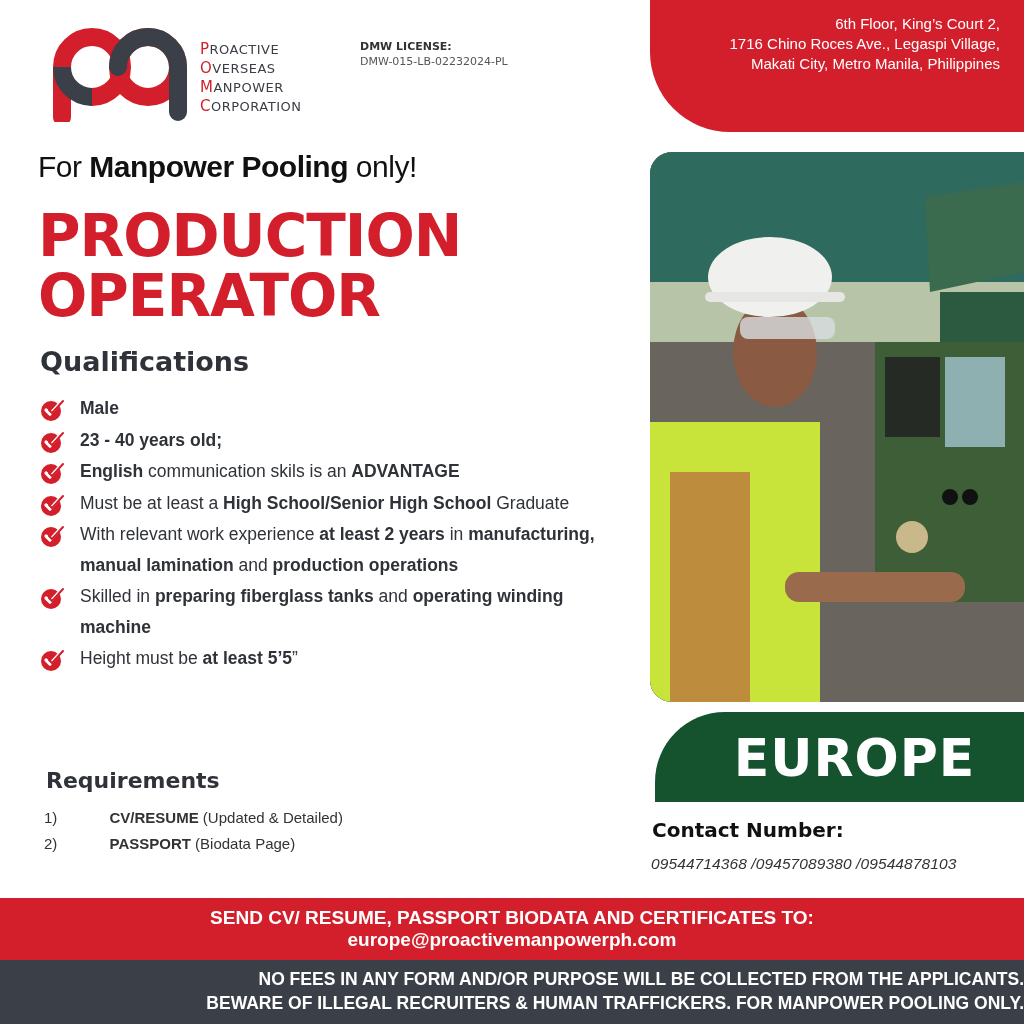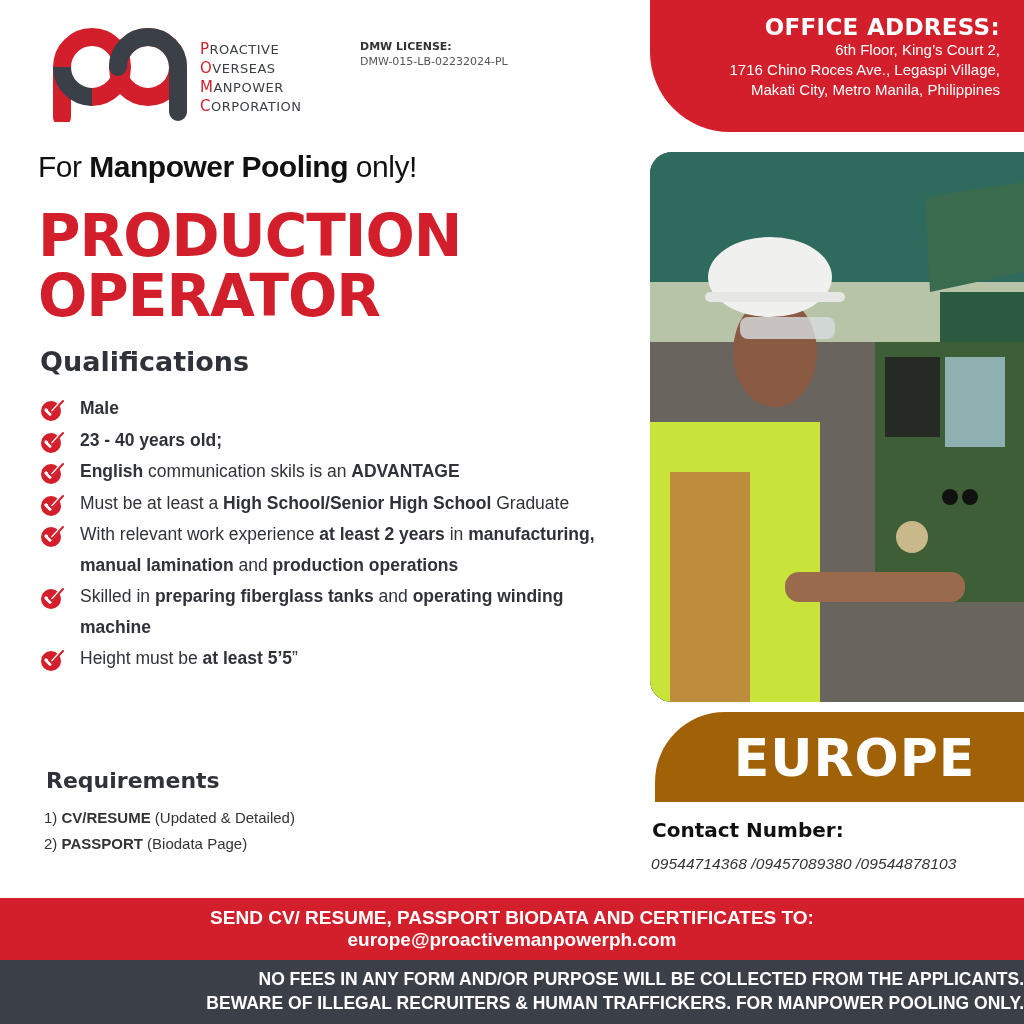--- a/index.html
+++ b/index.html
@@ -29,27 +29,27 @@
     .qual-title { position: absolute; left: 40px; top: 346px; font-family: "DejaVu Sans", sans-serif; font-weight: bold; font-size: 27px; color: #2f3238; }
 
     
     .quals { position: absolute; left: 40px; top: 393px; width: 560px; list-style: none; }
     .quals li { position: relative; padding-left: 40px; font-size: 17.5px; line-height: 30.5px; margin-bottom: 1px; color: #2f3238; }
     .quals li .check { position: absolute; left: 0; top: 4px; width: 26px; height: 26px; }
     .quals b { font-weight: bold; }
 
     .req-title { position: absolute; left: 46px; top: 768px; font-family: "DejaVu Sans", sans-serif; font-weight: bold; font-size: 22px; color: #2f3238; }
     .reqs { position: absolute; left: 44px; top: 805px; list-style: none; font-size: 15px; line-height: 26px; color: #333; }
-    .reqs b { font-weight: bold; }
+    .reqs b { font-weight: bold; margin-left: 48px; }
 
     
     .photo { position: absolute; left: 650px; top: 152px; width: 374px; height: 550px; border-top-left-radius: 22px; border-bottom-left-radius: 22px; overflow: hidden; background: #2f5a4f; }
 
     
-    .europe { position: absolute; left: 655px; top: 712px; width: 369px; height: 90px; background: #a16207; border-top-left-radius: 70px; color: #fff; font-family: "DejaVu Sans", sans-serif; font-weight: bold; font-size: 52px; text-align: center; line-height: 92px; padding-left: 30px; letter-spacing: 1px; }
+    .europe { position: absolute; left: 655px; top: 712px; width: 369px; height: 90px; background: #14532d; border-top-left-radius: 70px; color: #fff; font-family: "DejaVu Sans", sans-serif; font-weight: bold; font-size: 52px; text-align: center; line-height: 92px; padding-left: 30px; letter-spacing: 1px; }
 
     .contact-title { position: absolute; left: 652px; top: 818px; font-family: "DejaVu Sans", sans-serif; font-weight: bold; font-size: 20px; color: #111; }
     .contact-nums { position: absolute; left: 651px; top: 855px; font-size: 15.5px; color: #333; letter-spacing: 0.1px; font-style: italic; }
 
     
     .send-bar { position: absolute; left: 0; top: 898px; width: 1024px; height: 62px; background: #d21f2b; color: #fff; text-align: center; font-weight: bold; font-size: 19px; line-height: 22px; padding-top: 9px; }
     .warn-bar { position: absolute; left: 0; top: 960px; width: 1024px; height: 64px; background: #3b3f47; color: #fff; text-align: right; font-weight: bold; font-size: 17.5px; line-height: 24px; padding-top: 7px; }
   </style>
 </head>
 <body>
@@ -68,21 +68,20 @@
     <div><span class="cap">C</span><span>ORPORATION</span></div>
   </div>
 </div>
 
 <div class="license">
   <div class="lbl">DMW LICENSE:</div>
   <div class="val">DMW-015-LB-02232024-PL</div>
 </div>
 
 <div class="office">
-  <div class="title">OFFICE ADDRESS:</div>
   <div class="line">6th Floor, King’s Court 2,</div>
   <div class="line">1716 Chino Roces Ave., Legaspi Village,</div>
   <div class="line">Makati City, Metro Manila, Philippines</div>
 </div>
 
 <div class="pooling"><span>For </span><b>Manpower Pooling</b><span> only!</span></div>
 
 <div class="job-title">
   <div>PRODUCTION</div>
   <div>OPERATOR</div>

